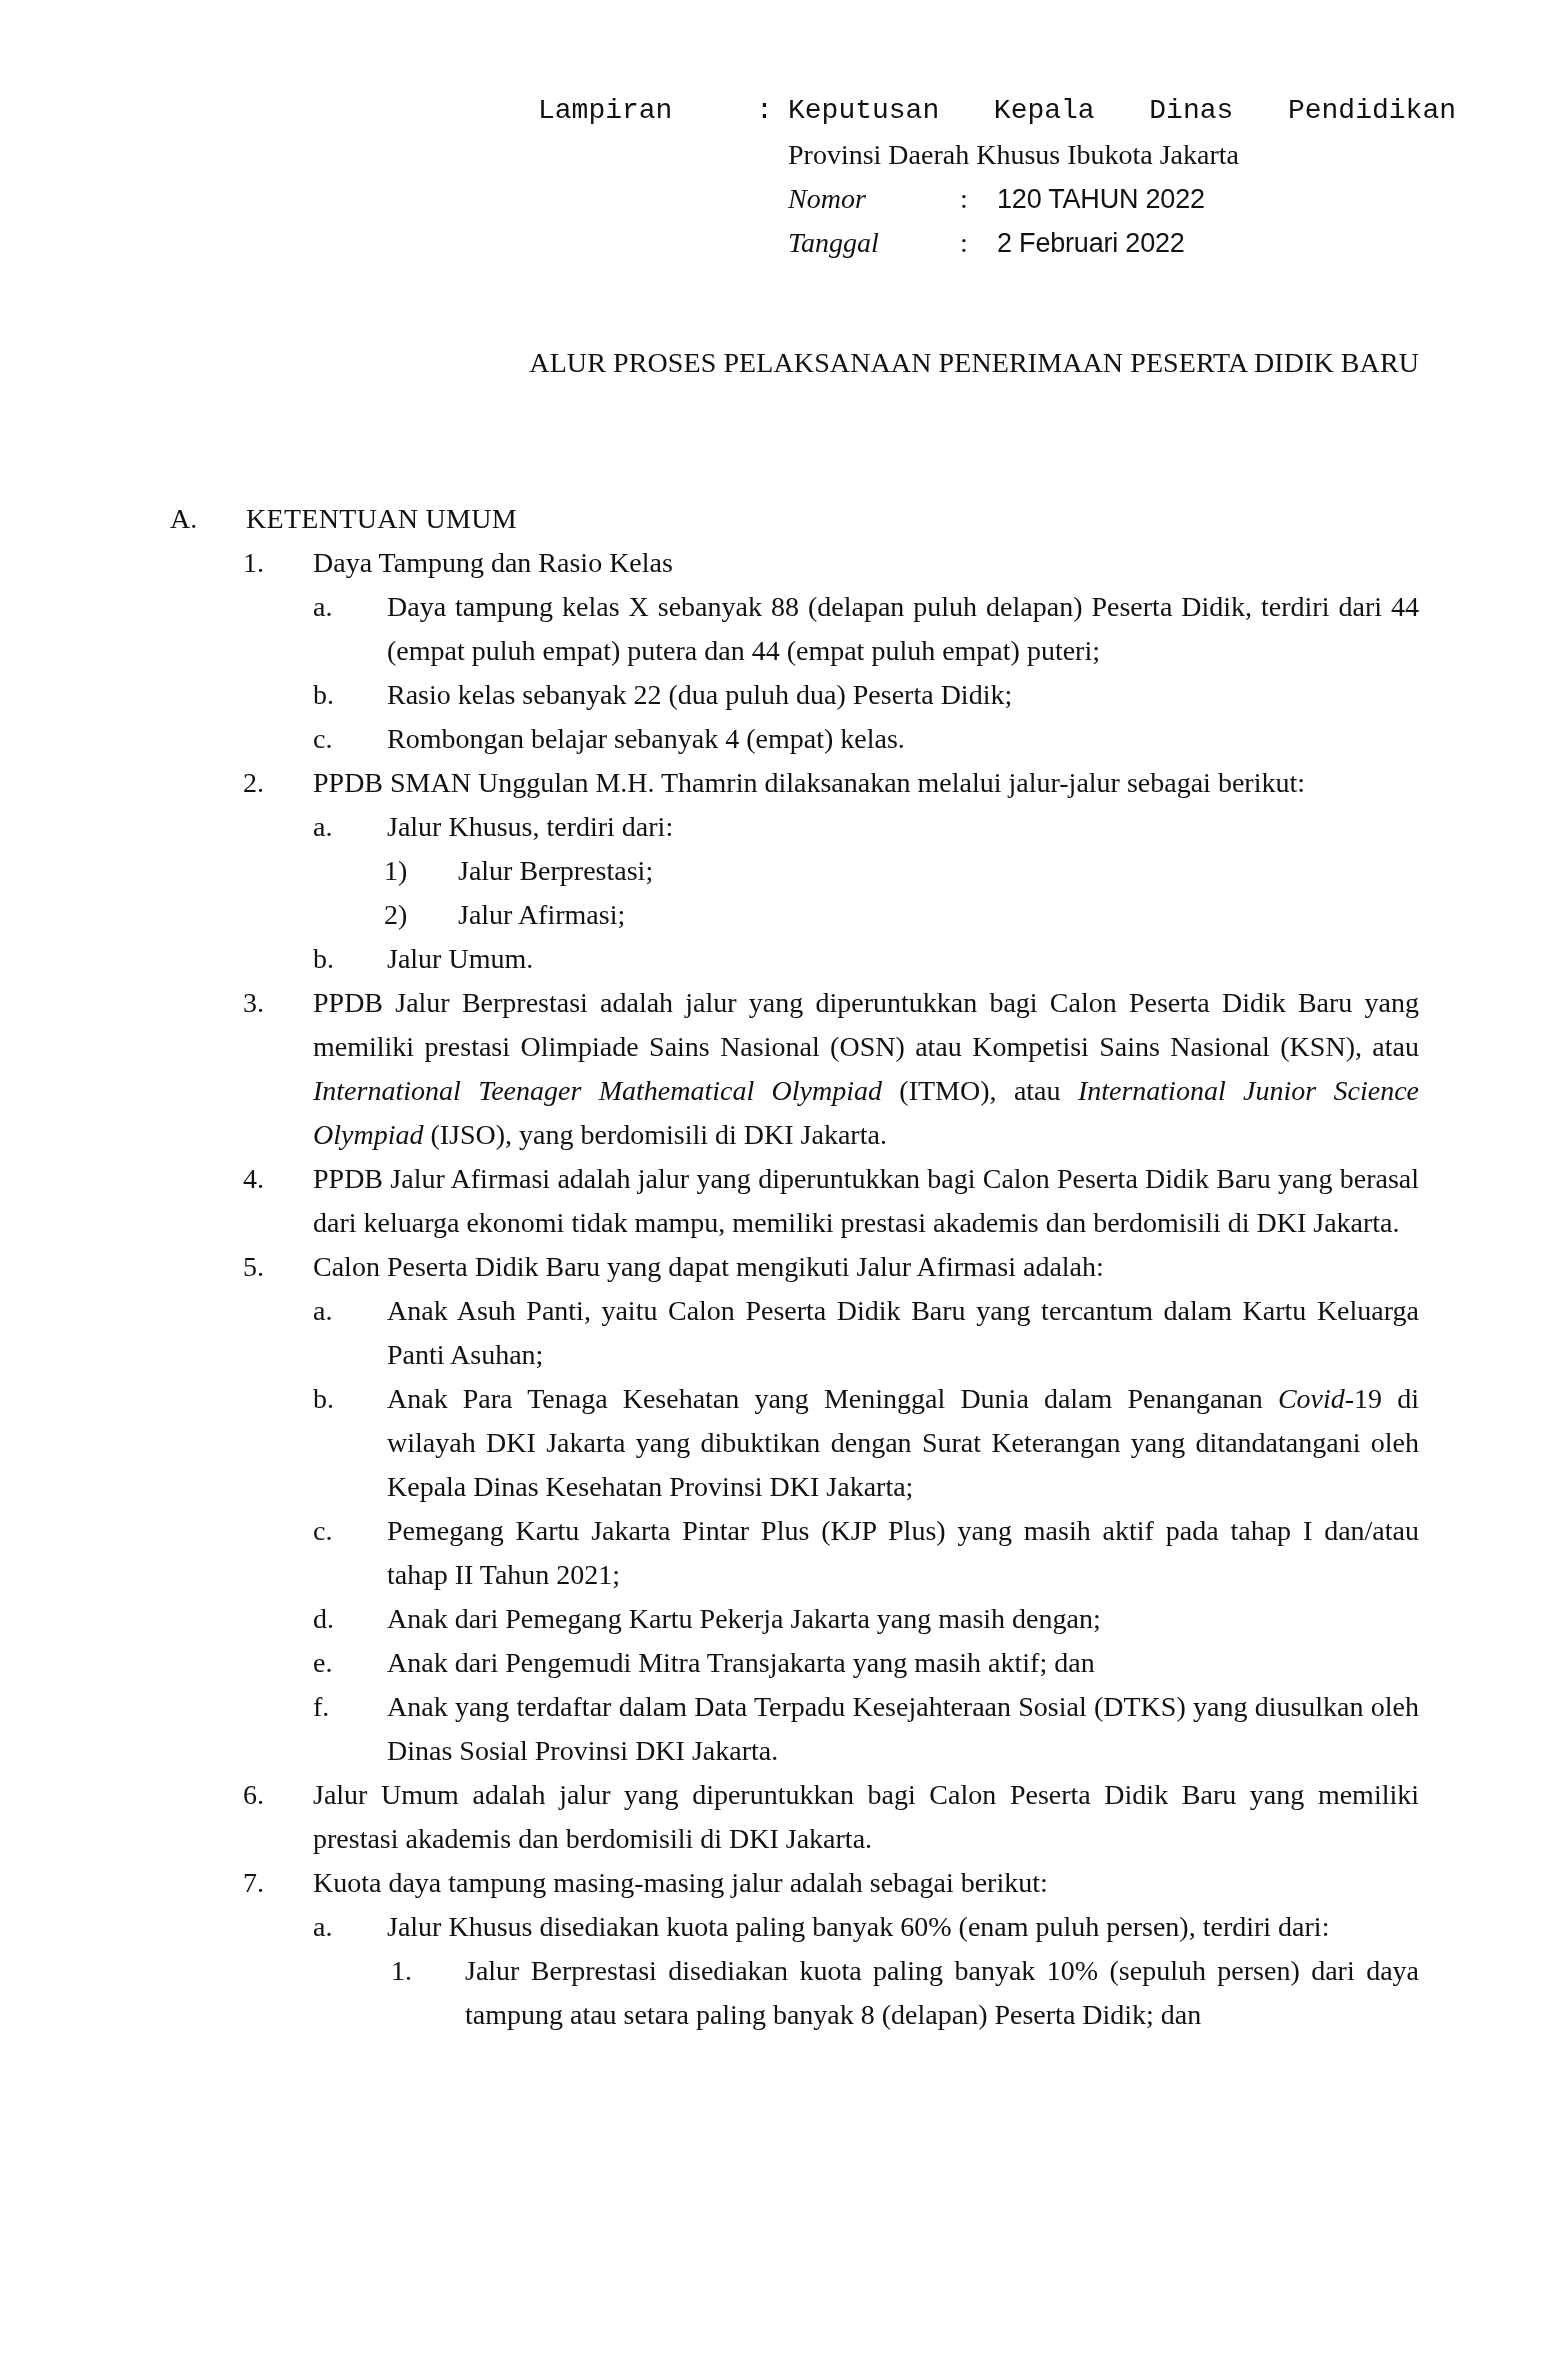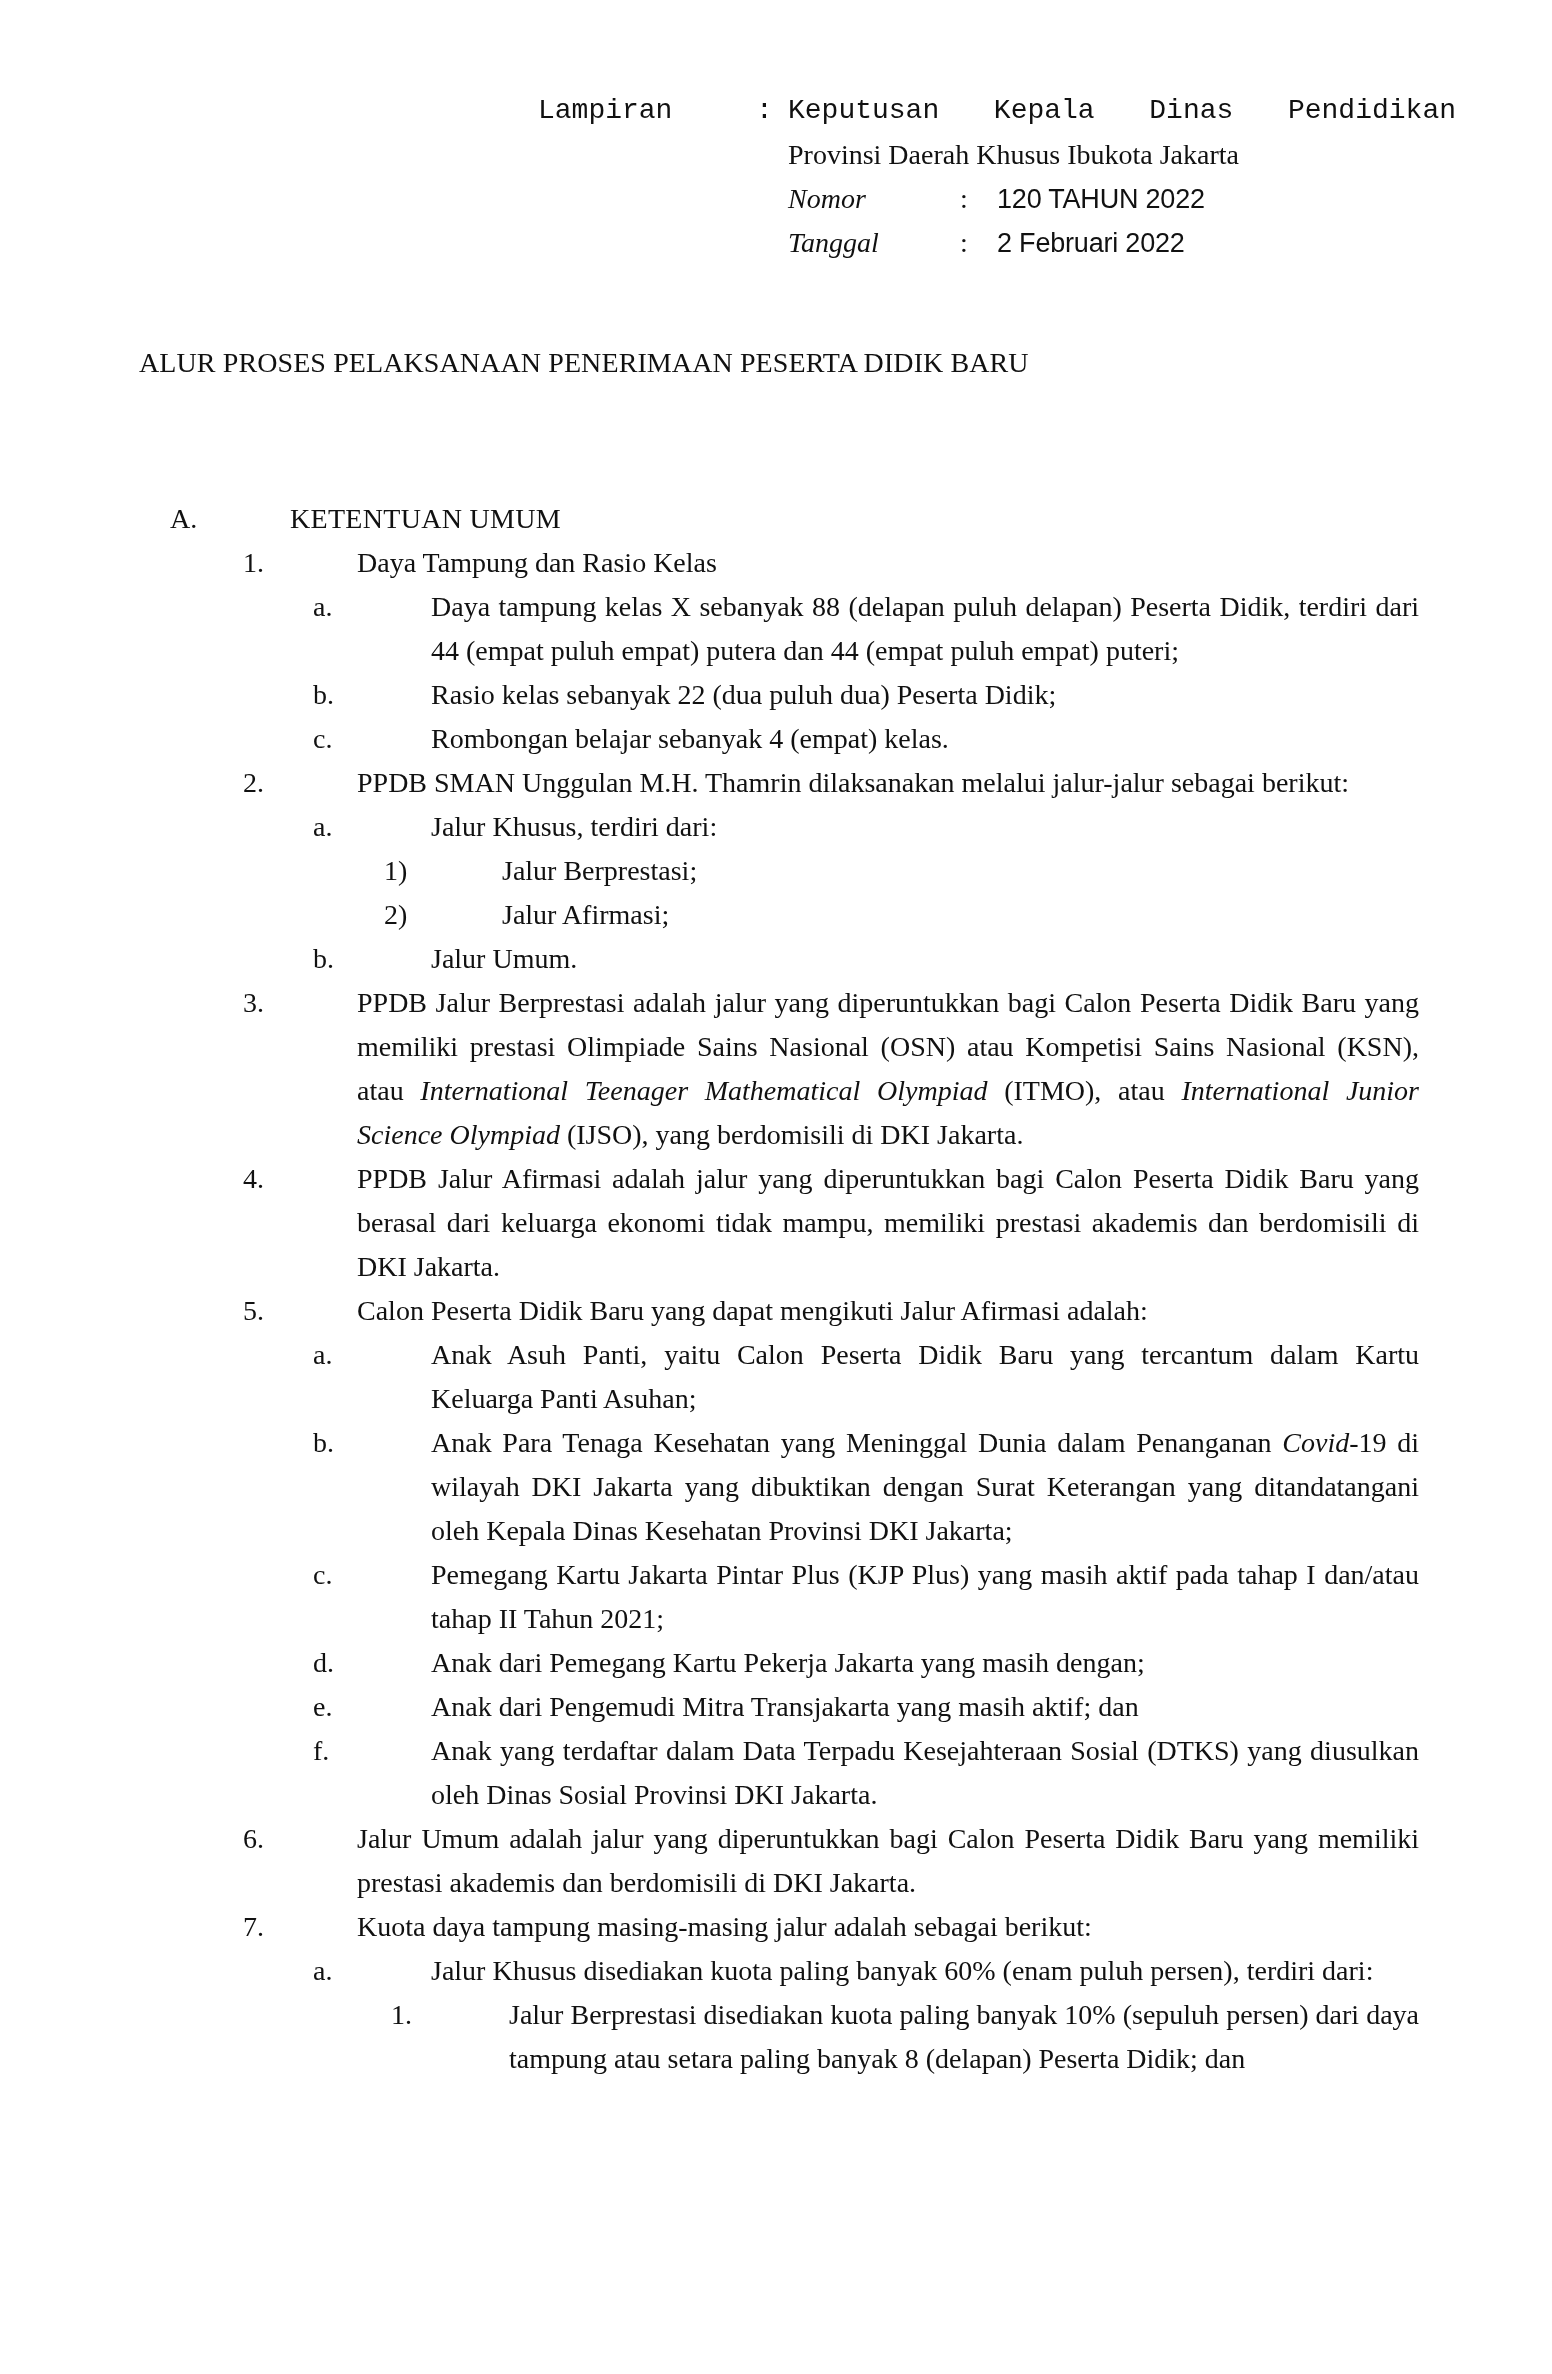--- a/index.html
+++ b/index.html
@@ -78,21 +78,21 @@
     font-size: 27px;
     letter-spacing: -0.2px;
   }
 
   
   .doc-title {
     position: absolute;
     left: 139px;
     top: 341px;
     width: 1280px;
-    text-align: left;
+    text-align: right;
     font-size: 28px;
     line-height: 44px;
     letter-spacing: 0.1px;
   }
   .doc-title div { white-space: nowrap; }
 
   
   .body-wrap {
     position: absolute;
     left: 139px;
@@ -108,21 +108,20 @@
   }
   .marker {
     flex: 0 0 auto;
     white-space: nowrap;
   }
   .content {
     flex: 1 1 auto;
     text-align: justify;
     text-align-last: left;
     hyphens: none;
-    margin-left: 44px;
   }
   .content.nojust {
     text-align: left;
   }
 
   
   .lvl-A  { margin-left: 31px;  }
   .lvl-A  > .marker  { width: 76px; }
 
   .lvl-1  { margin-left: 104px; }

